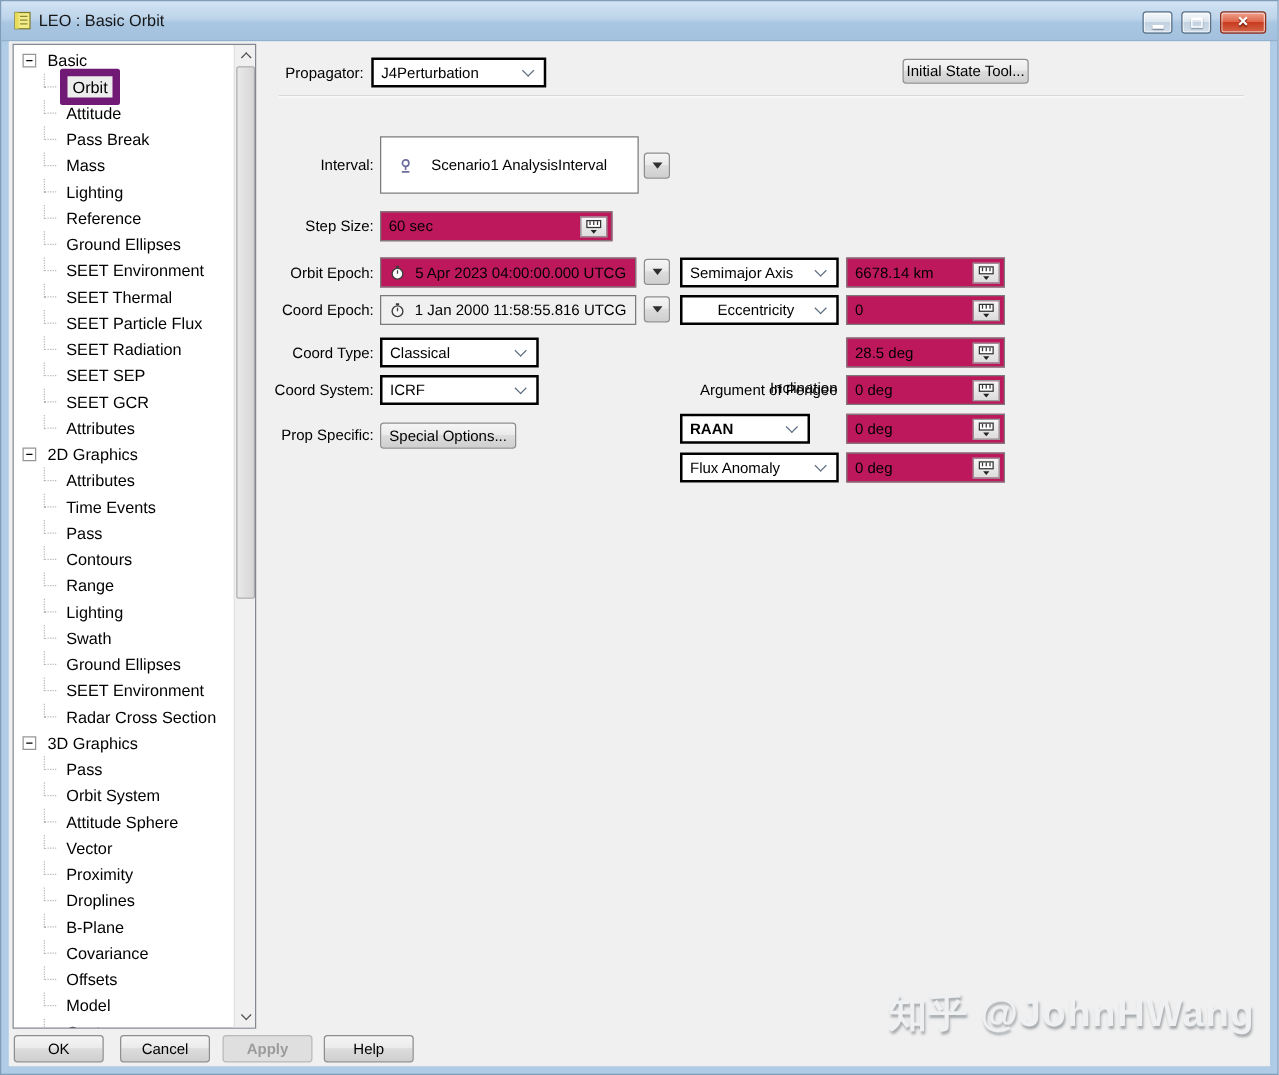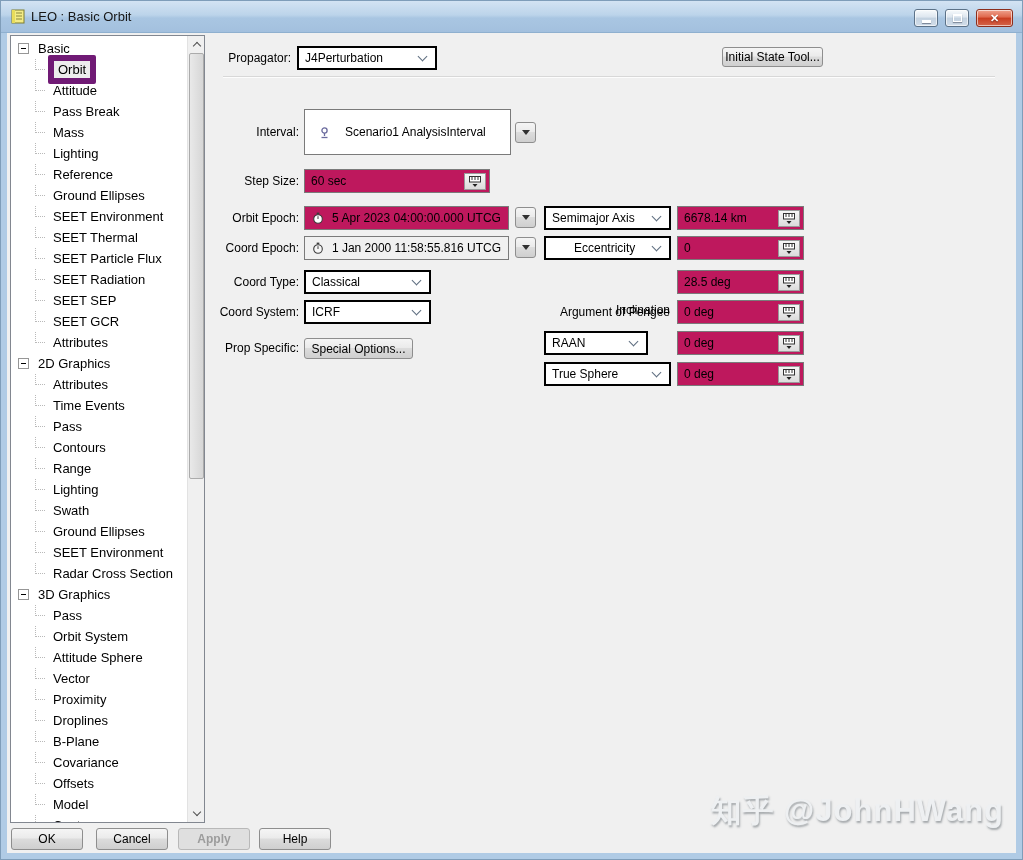--- a/index.html
+++ b/index.html
@@ -414,39 +414,39 @@
           <svg width="14" height="13" viewBox="0 0 14 13">
             <rect x="1.5" y="1.5" width="11" height="5.5" fill="#fff" stroke="#333"></rect>
             <line x1="4" y1="2" x2="4" y2="5" stroke="#333"></line>
             <line x1="7" y1="2" x2="7" y2="5" stroke="#333"></line>
             <line x1="10" y1="2" x2="10" y2="5" stroke="#333"></line>
             <polygon points="4.5,9 9.5,9 7,12" fill="#222"></polygon>
           </svg>
         </span>
     </div>
 
-    <div class="combo abs" style="left:537px;top:298px;width:104px;">
+    <div class="combo abs" style="left:537px;top:298px;width:104px;font-weight:bold;">
       <span class="combo-text">RAAN</span>
       <span class="chevron"></span>
     </div>
     <div class="field abs" style="left:670px;top:298px;width:127px;">
       <input style="padding-right: 30px;" value="0 deg">
       <span class="unit-btn">
           <svg width="14" height="13" viewBox="0 0 14 13">
             <rect x="1.5" y="1.5" width="11" height="5.5" fill="#fff" stroke="#333"></rect>
             <line x1="4" y1="2" x2="4" y2="5" stroke="#333"></line>
             <line x1="7" y1="2" x2="7" y2="5" stroke="#333"></line>
             <line x1="10" y1="2" x2="10" y2="5" stroke="#333"></line>
             <polygon points="4.5,9 9.5,9 7,12" fill="#222"></polygon>
           </svg>
         </span>
     </div>
 
     <div class="combo abs" style="left:537px;top:329px;width:127px;">
-      <span class="combo-text">True Sphere</span>
+      <span class="combo-text">Flux Anomaly</span>
       <span class="chevron"></span>
     </div>
     <div class="field abs" style="left:670px;top:329px;width:127px;">
       <input style="padding-right: 30px;" value="0 deg">
       <span class="unit-btn">
           <svg width="14" height="13" viewBox="0 0 14 13">
             <rect x="1.5" y="1.5" width="11" height="5.5" fill="#fff" stroke="#333"></rect>
             <line x1="4" y1="2" x2="4" y2="5" stroke="#333"></line>
             <line x1="7" y1="2" x2="7" y2="5" stroke="#333"></line>
             <line x1="10" y1="2" x2="10" y2="5" stroke="#333"></line>

